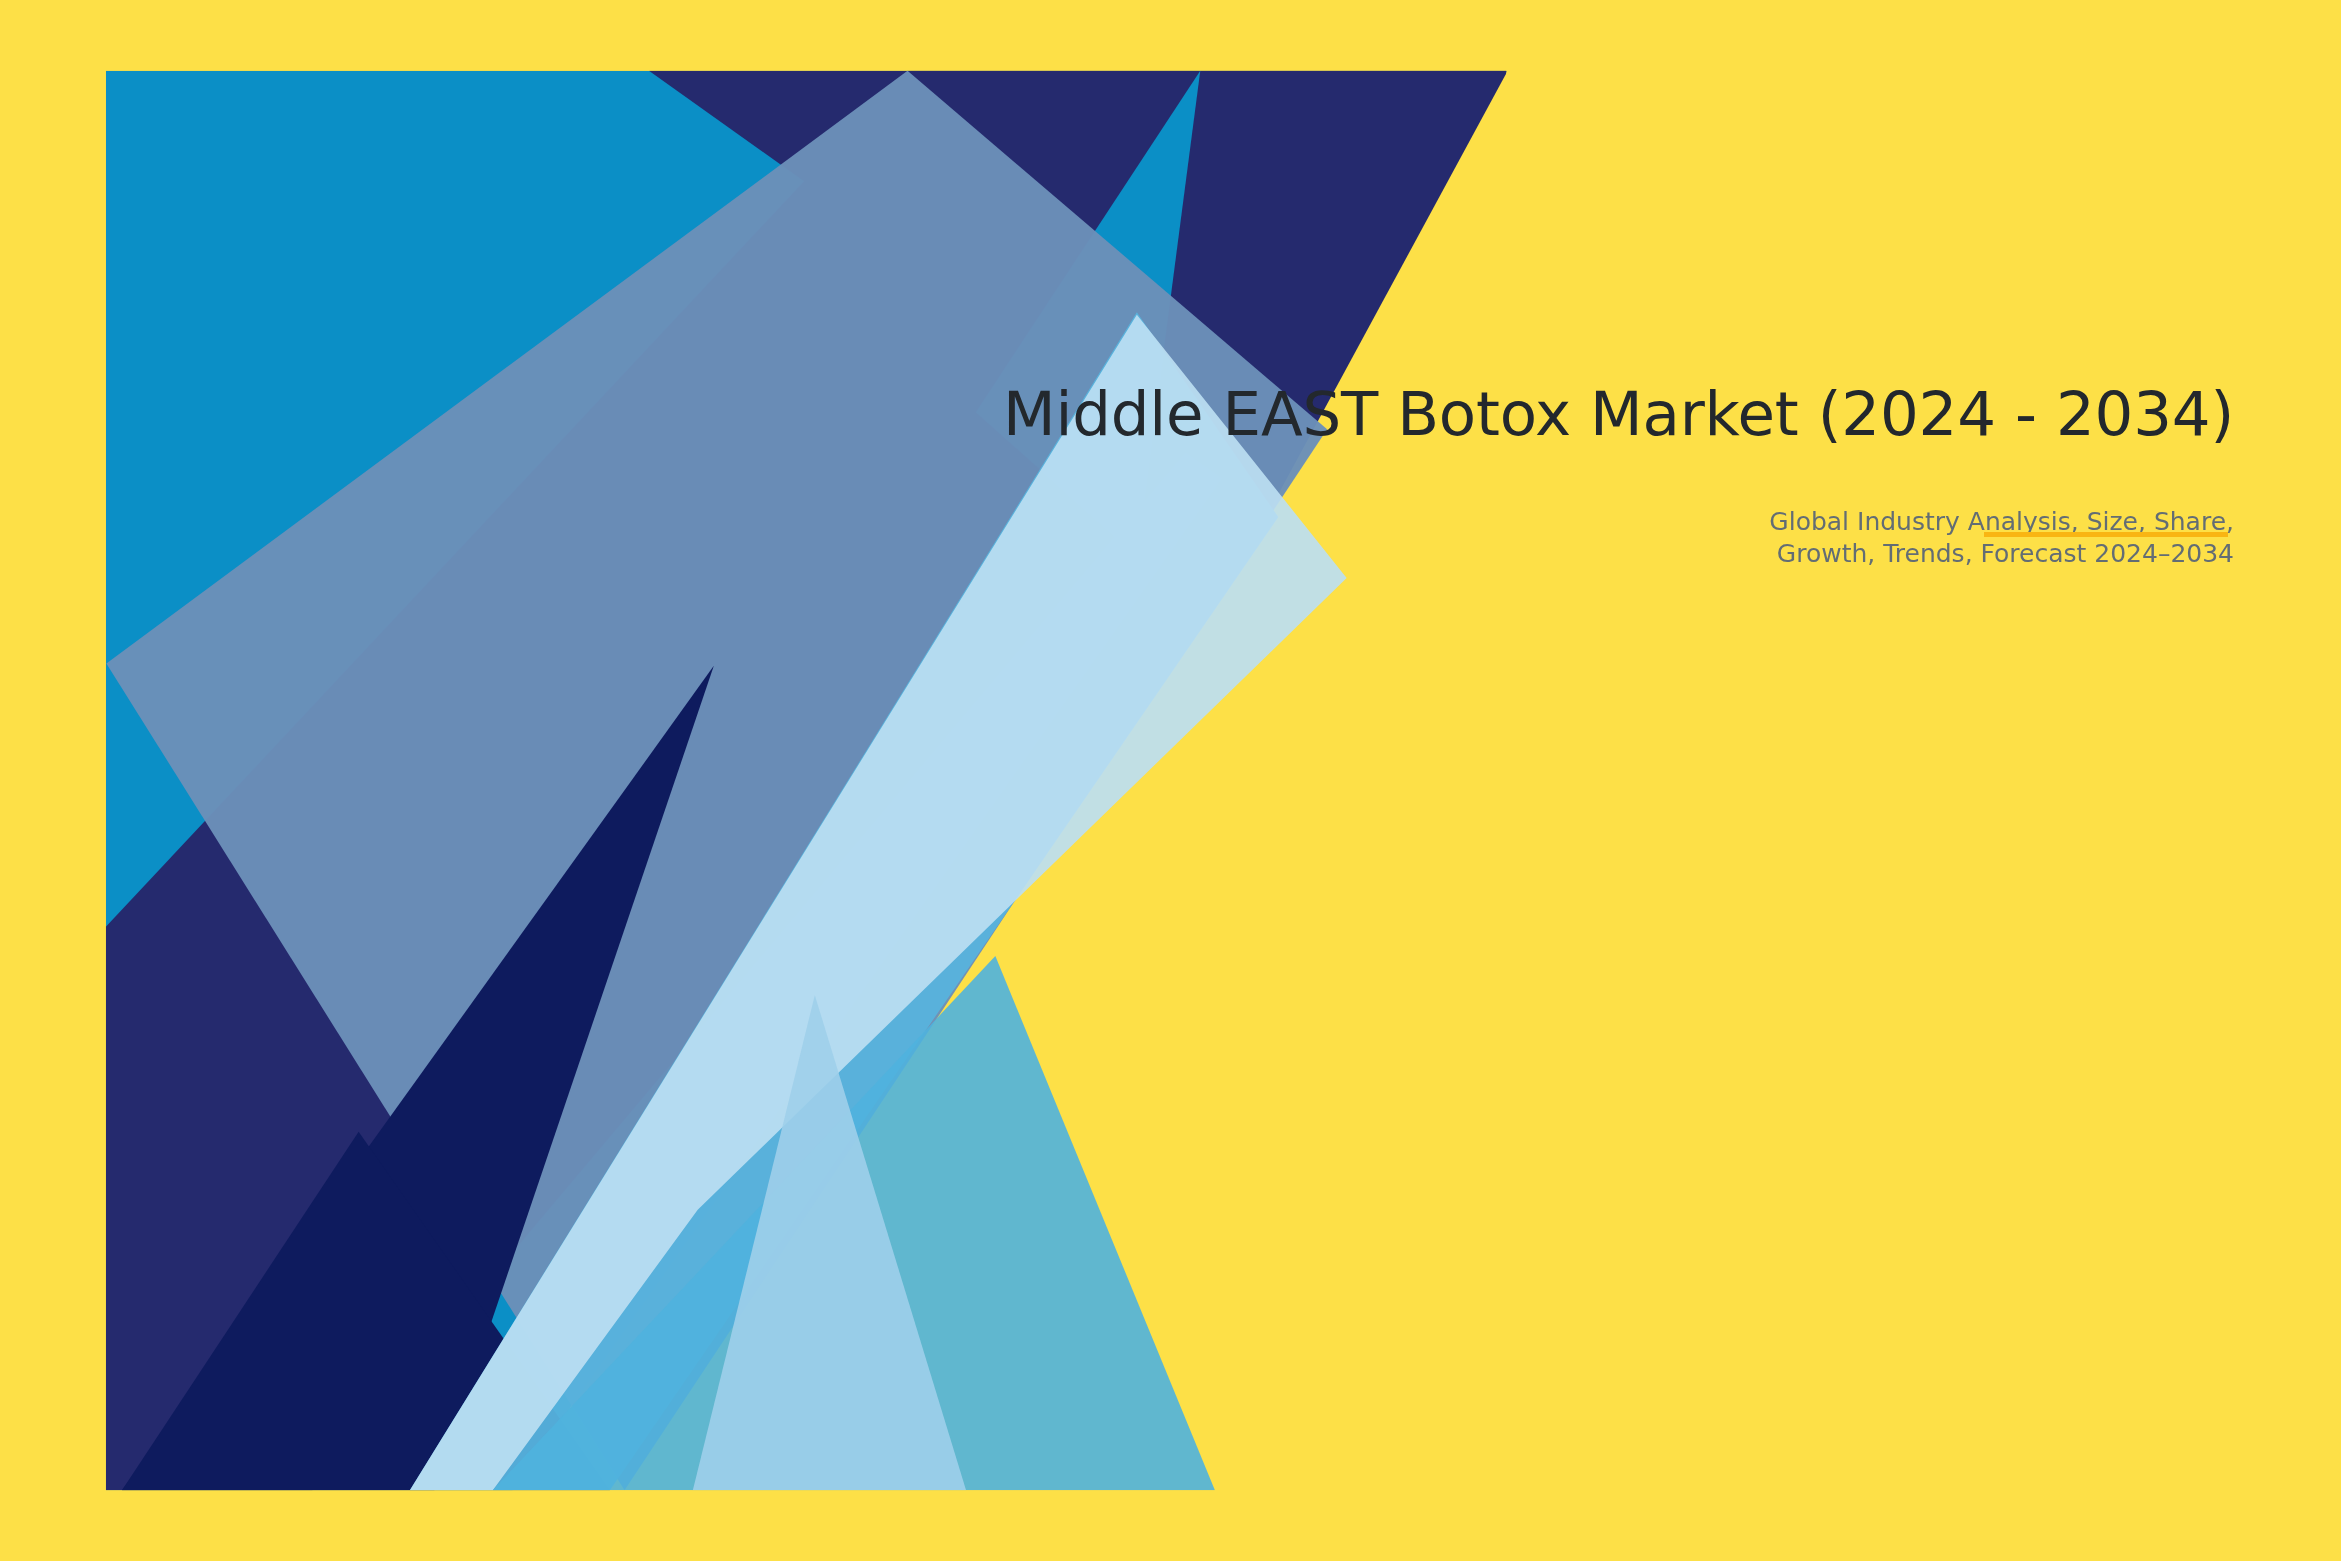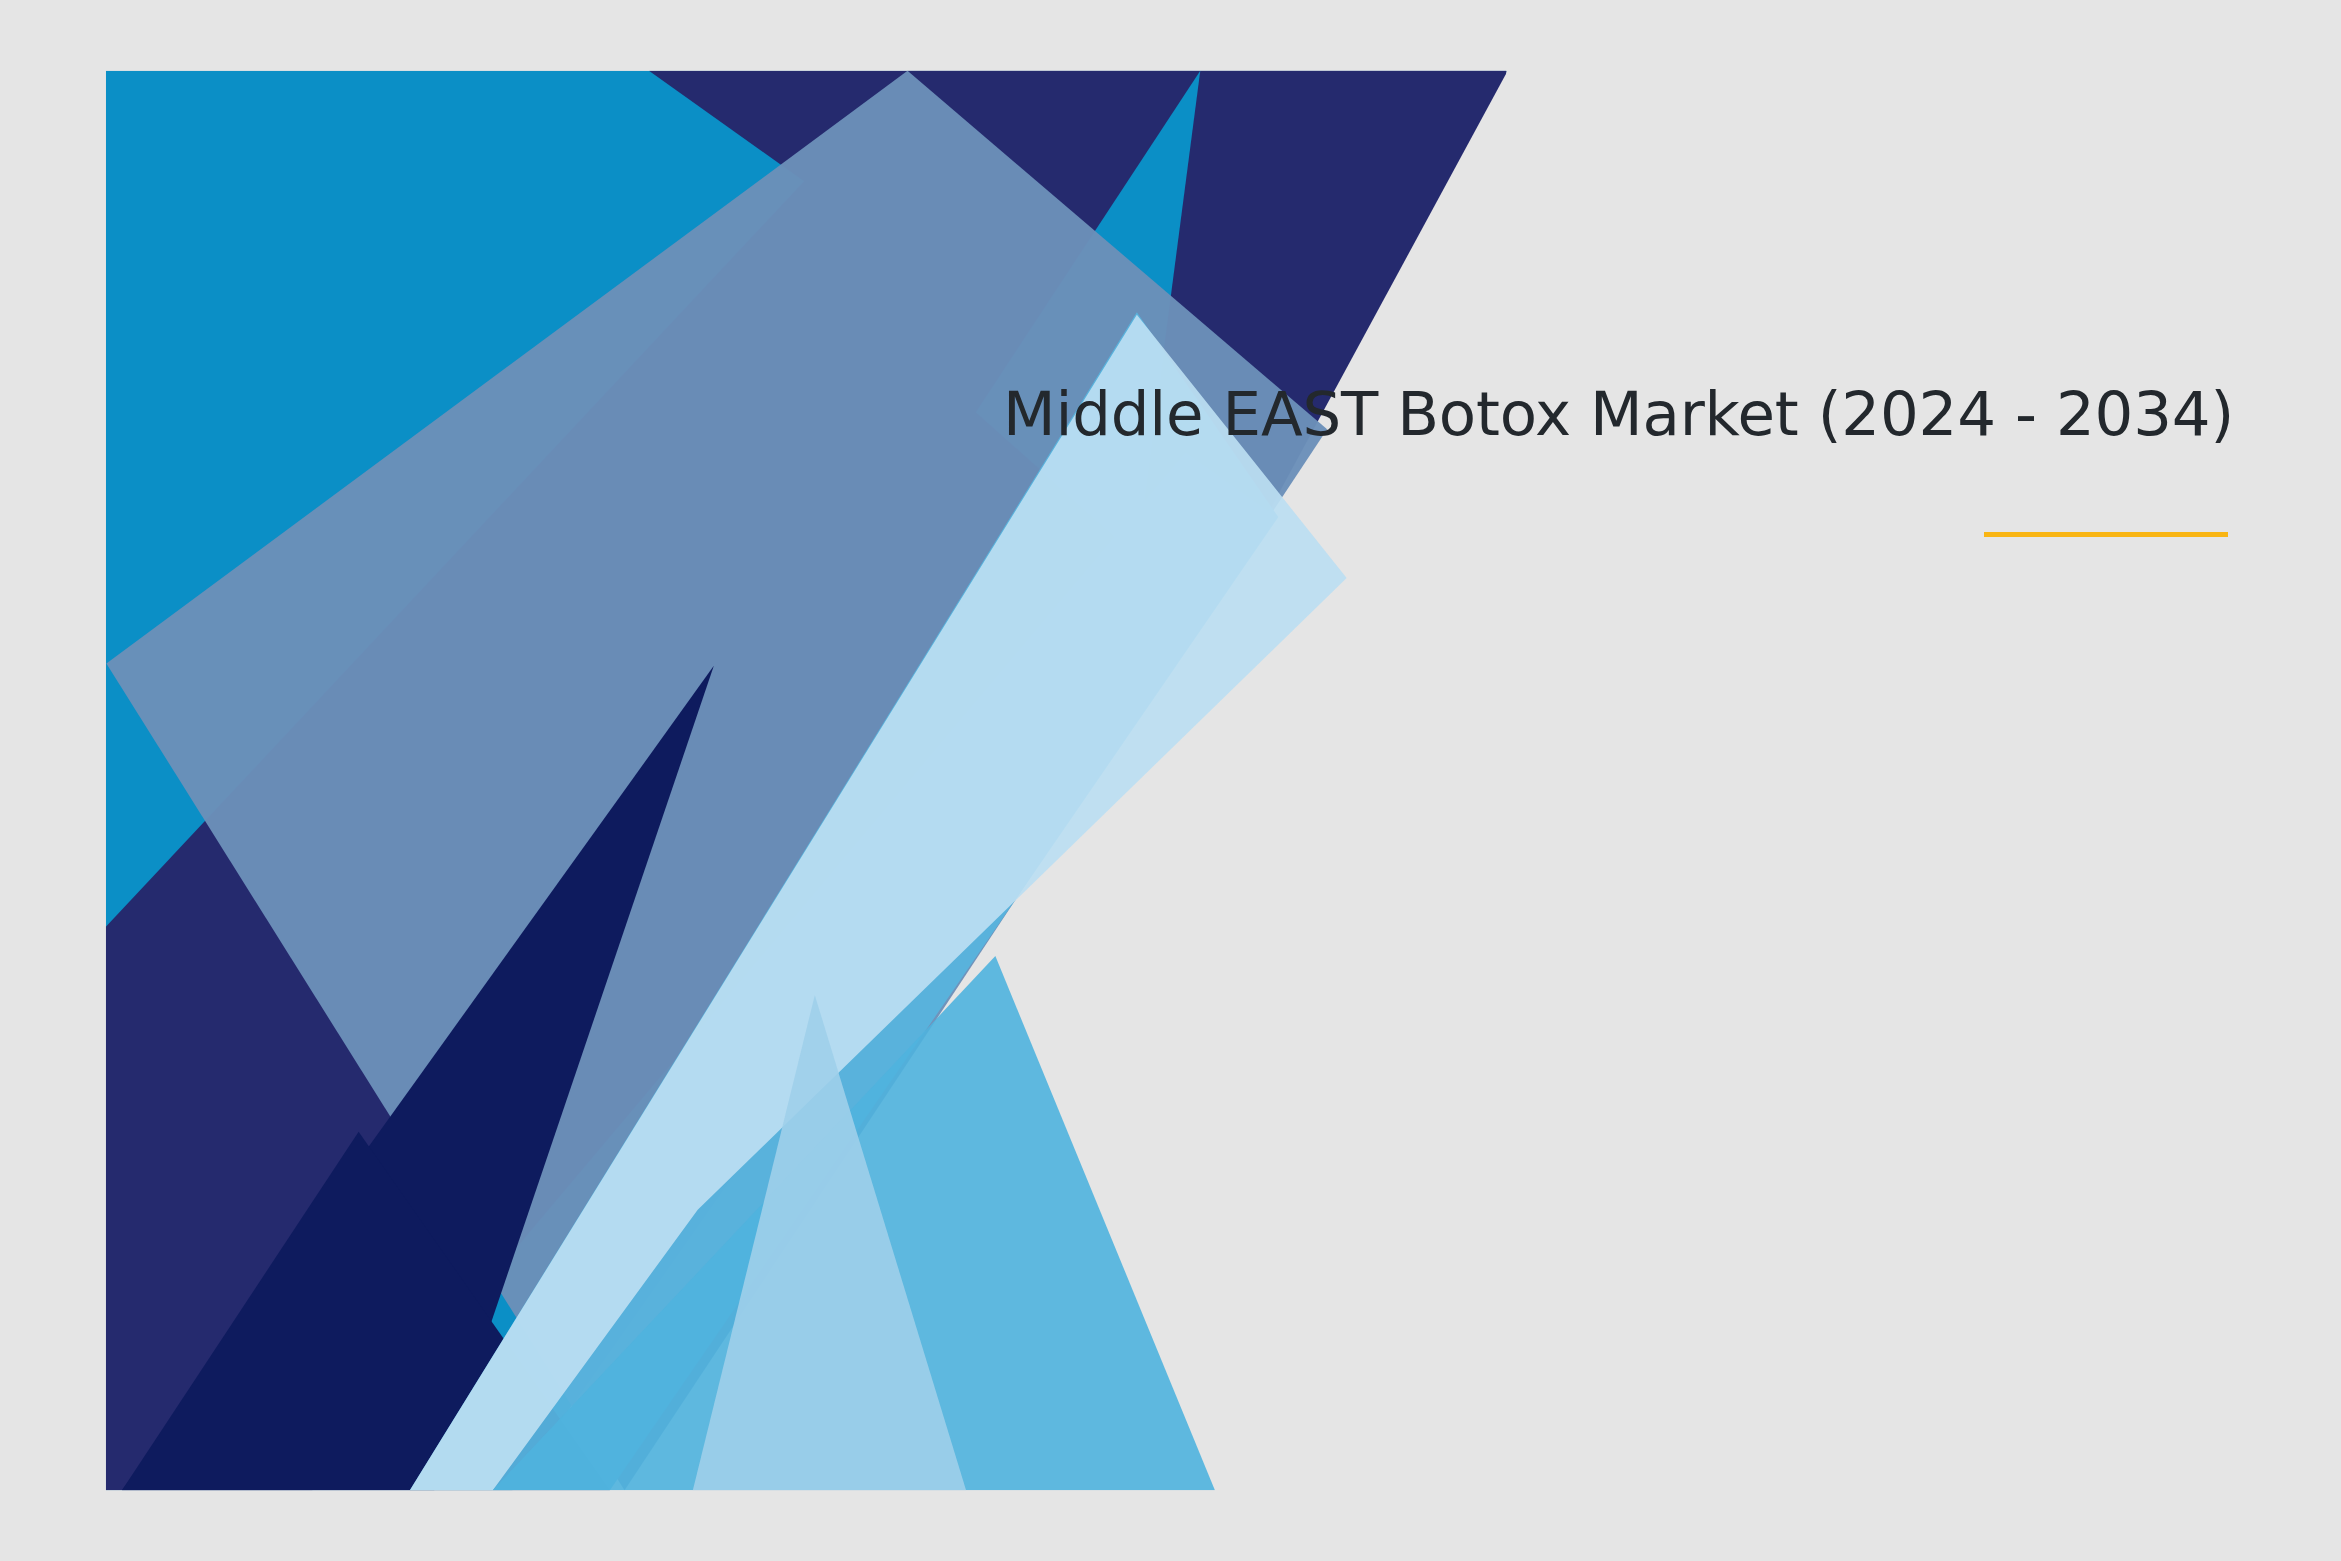--- a/index.html
+++ b/index.html
@@ -10,21 +10,21 @@
   body {
     width: 2342px;
     height: 1561px;
     position: relative;
     overflow: hidden;
     font-family: "DejaVu Sans", sans-serif;
   }
   #slide {
     position: absolute;
     inset: 0;
-    background: #e5e5e5;
+    background: #fde047;
   }
   
   #artwork {
     position: absolute;
     left: 0;
     top: 0;
     width: 2342px;
     height: 1561px;
     pointer-events: none;
   }
@@ -109,17 +109,19 @@
     </g>
   </svg>
 
   <div id="text-block">
 
     <div id="title-wrap">
       <div id="title-underline"></div>
       <h1 id="page-title">Middle EAST Botox Market (2024 - 2034)</h1>
     </div>
 
+    <p id="page-subtitle">Global Industry Analysis, Size, Share,
+Growth, Trends, Forecast 2024–2034</p>
 
   </div>
 
 </div>
 
 
 </body></html>

